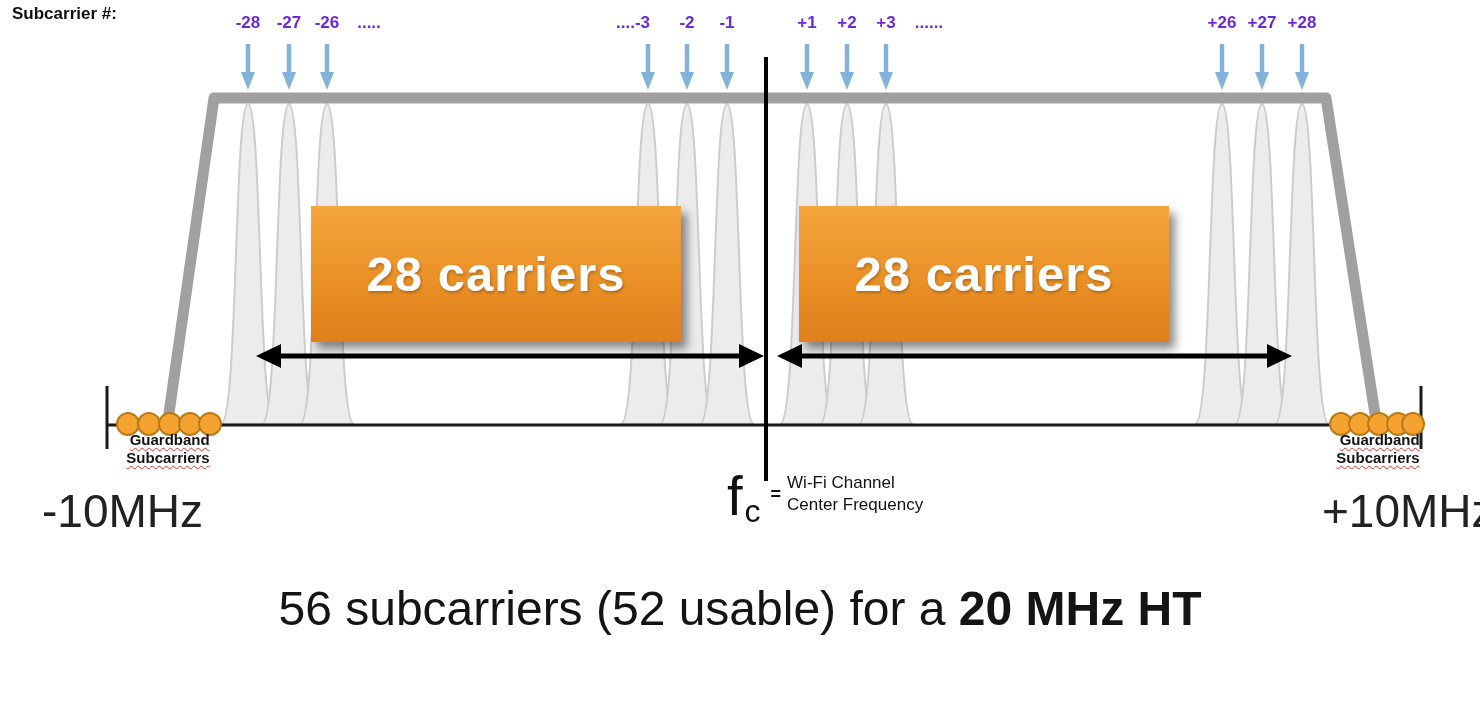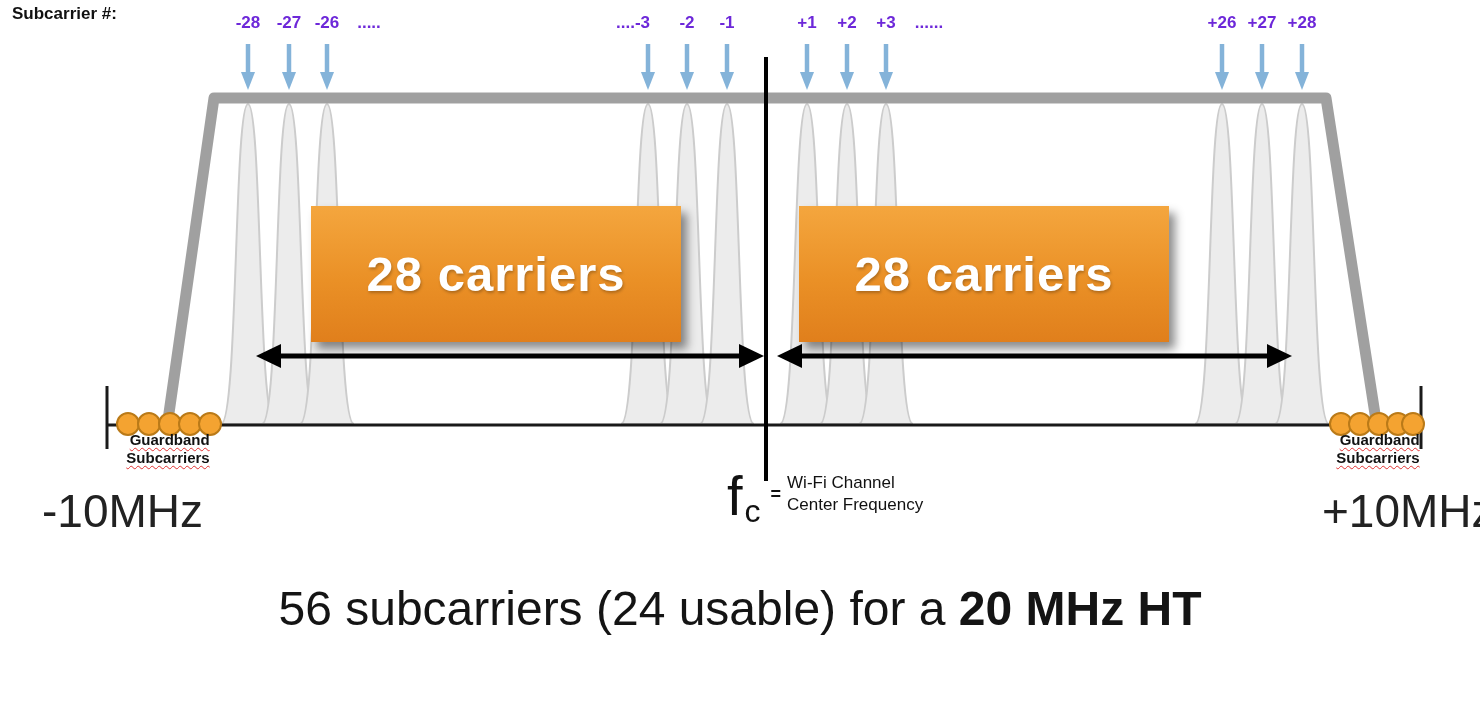--- a/index.html
+++ b/index.html
@@ -206,16 +206,16 @@
     <span class="fc-f">f</span>
     <span class="fc-c">c</span>
     <span class="fc-eq">=</span>
     <span class="fc-desc">
       <span>Wi-Fi Channel</span><br>
       <span>Center Frequency</span>
     </span>
   </div>
 
   <div class="caption">
-    <div><span>56 subcarriers (24 usable) for a </span><span class="bold">20 MHz HT</span></div>
+    <div><span>56 subcarriers (52 usable) for a </span><span class="bold">20 MHz HT</span></div>
   </div>
 
 </div>
 
 </body></html>

